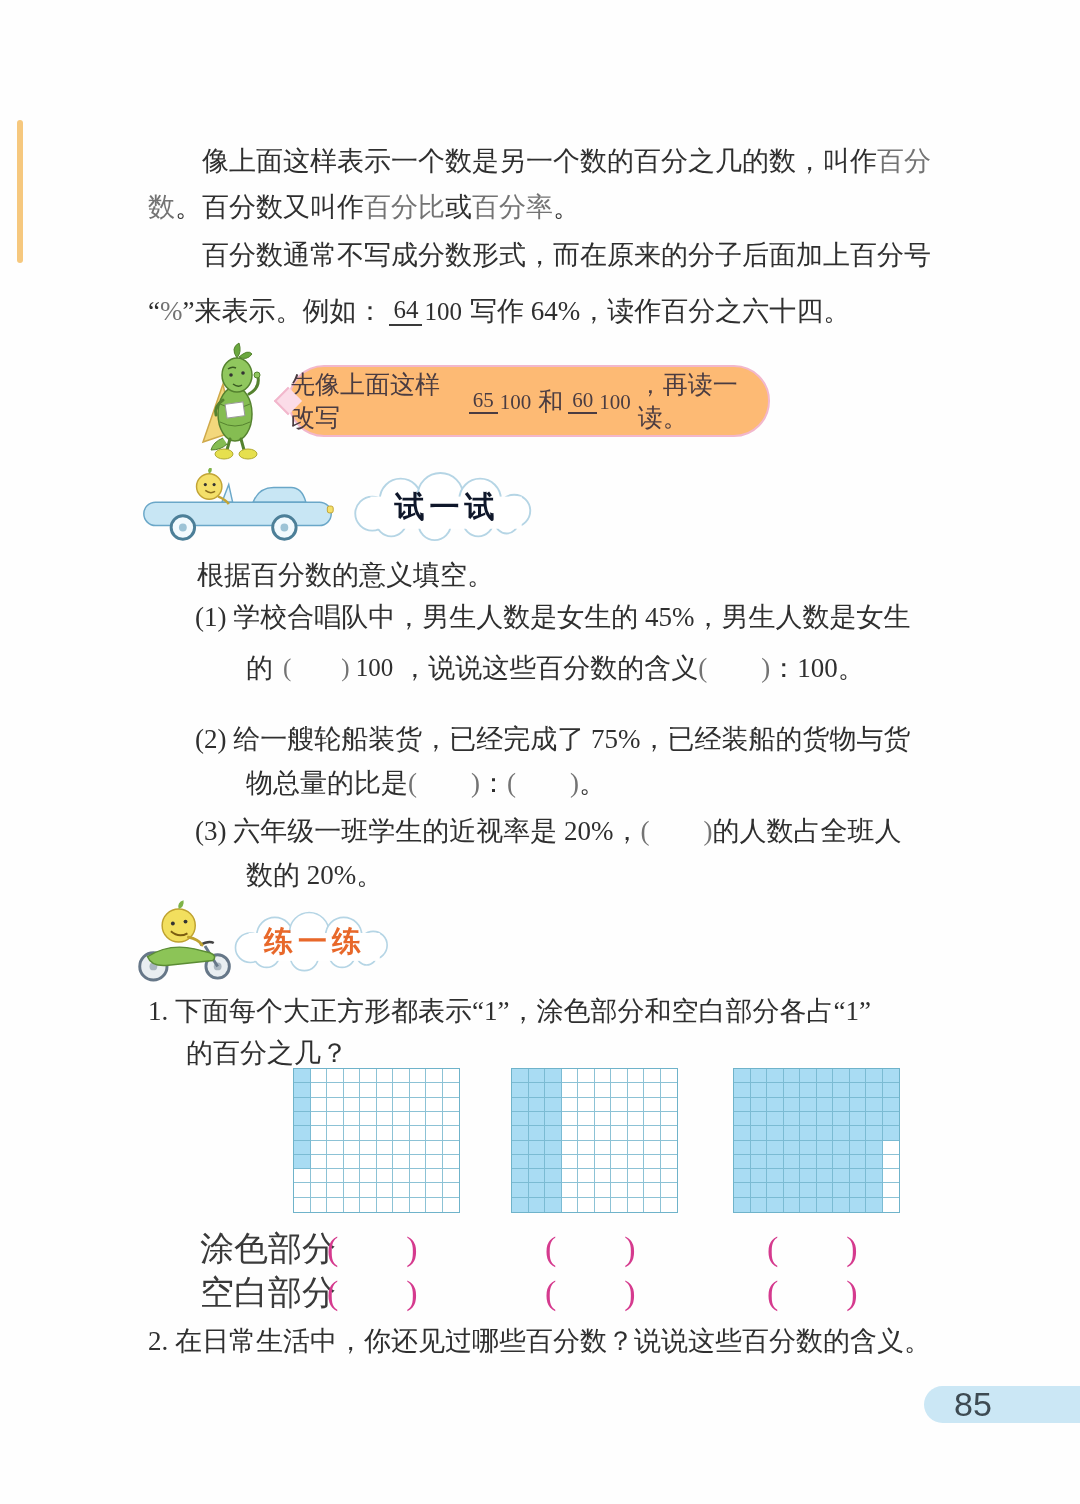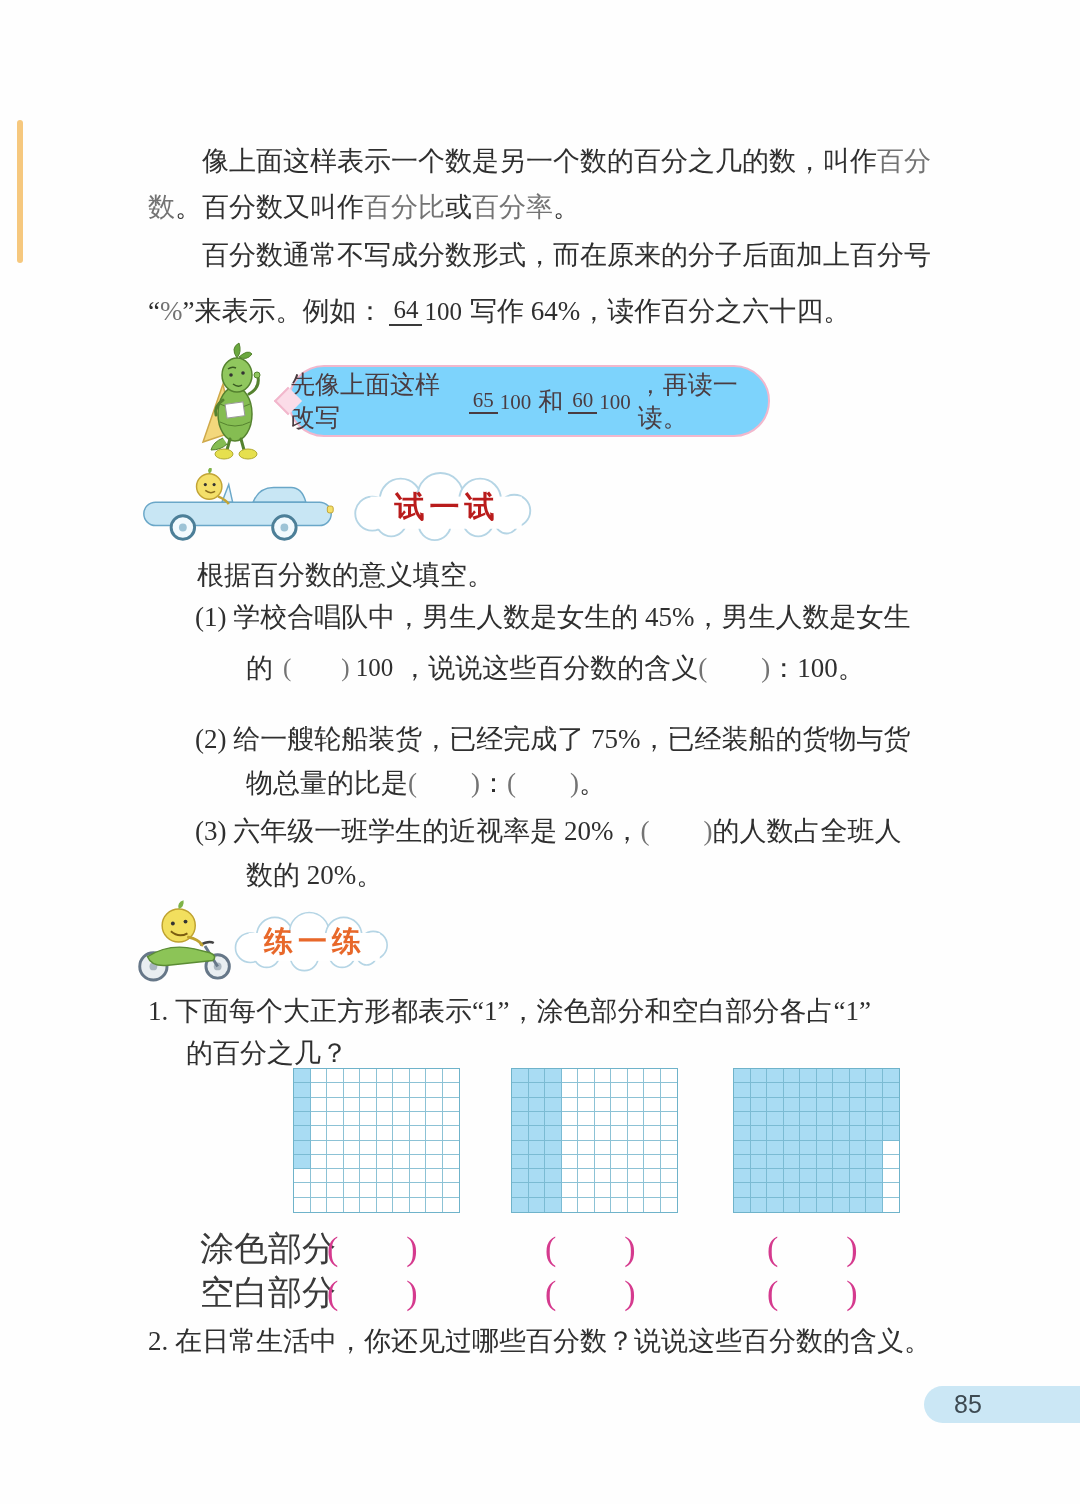--- a/index.html
+++ b/index.html
@@ -29,41 +29,41 @@
 
   .frac{display:inline-flex;align-items:flex-end;
         line-height:1.15;font-size:25px;margin:0 6px;vertical-align:middle;}
   .frac .num{align-self:stretch;text-align:center;border-bottom:2px solid #3a3a3a;padding:0 4px;}
   .frac .den{padding:0 2px;}
   .frac.nobar .num{border-bottom:none;}
 
   
   .bubble{
     position:absolute;left:288px;top:365px;width:478px;height:68px;
-    background:#7dd3fc;border:2px solid #f2b7cc;border-radius:36px;
+    background:#fdba74;border:2px solid #f2b7cc;border-radius:36px;
     display:flex;align-items:center;justify-content:center;
     font-size:25px;color:#4a3c41;
   }
   .bubble:before{
     content:"";position:absolute;left:-12px;top:24px;width:18px;height:18px;
     background:#fbdce8;border-left:2px solid #f2b7cc;border-bottom:2px solid #f2b7cc;
     transform:rotate(45deg);
   }
   .bubble .frac{font-size:21px;margin:0 5px;}
   .bubble .frac .num{border-bottom:2px solid #4a3c41;}
 
   
   .cloud{position:absolute;}
   .cloud svg{position:absolute;inset:0;width:100%;height:100%;}
   .cloud-label{
     position:absolute;inset:0;display:flex;align-items:center;justify-content:center;
     font-family:"Liberation Sans","DejaVu Sans",sans-serif;
     font-weight:bold;font-size:30px;letter-spacing:5px;
   }
-  .cloud-label.try{color:#b91c1c;}
+  .cloud-label.try{color:#0f172a;}
   .cloud-label.practice{color:#e8682a;font-size:29px;}
 
   .mascot{position:absolute;}
 
   
   .hgrid{
     position:absolute;top:1068px;height:145px;width:167px;
     display:grid;grid-template-columns:repeat(10,1fr);grid-template-rows:repeat(10,1fr);
     border:1.5px solid #6fb3ca;background:#fff;box-sizing:border-box;
   }
@@ -76,21 +76,21 @@
   .answer-row .rlabel{position:absolute;left:200px;top:0;color:#3a3a3a;}
   .answer-row .pair{position:absolute;top:0;width:90px;text-align:center;color:#d53a8e;}
   .pair.p1{left:327px;} .pair.p2{left:545px;} .pair.p3{left:767px;}
 
   
   .page-pill{
     position:absolute;right:0;top:1386px;width:156px;height:37px;
     background:#cbe7f5;border-radius:20px 0 0 20px;
     display:flex;align-items:center;padding-left:30px;box-sizing:border-box;
     font-family:"Liberation Sans","DejaVu Sans",sans-serif;
-    font-size:25px;color:#3d4a52;
+    font-size:34px;color:#3d4a52;
   }
 </style>
 </head>
 <body>
 
 <div class="page">
 
   <div class="left-accent"></div>
 
   <div class="tblock" style="left:148px;top:138px;width:810px;">

